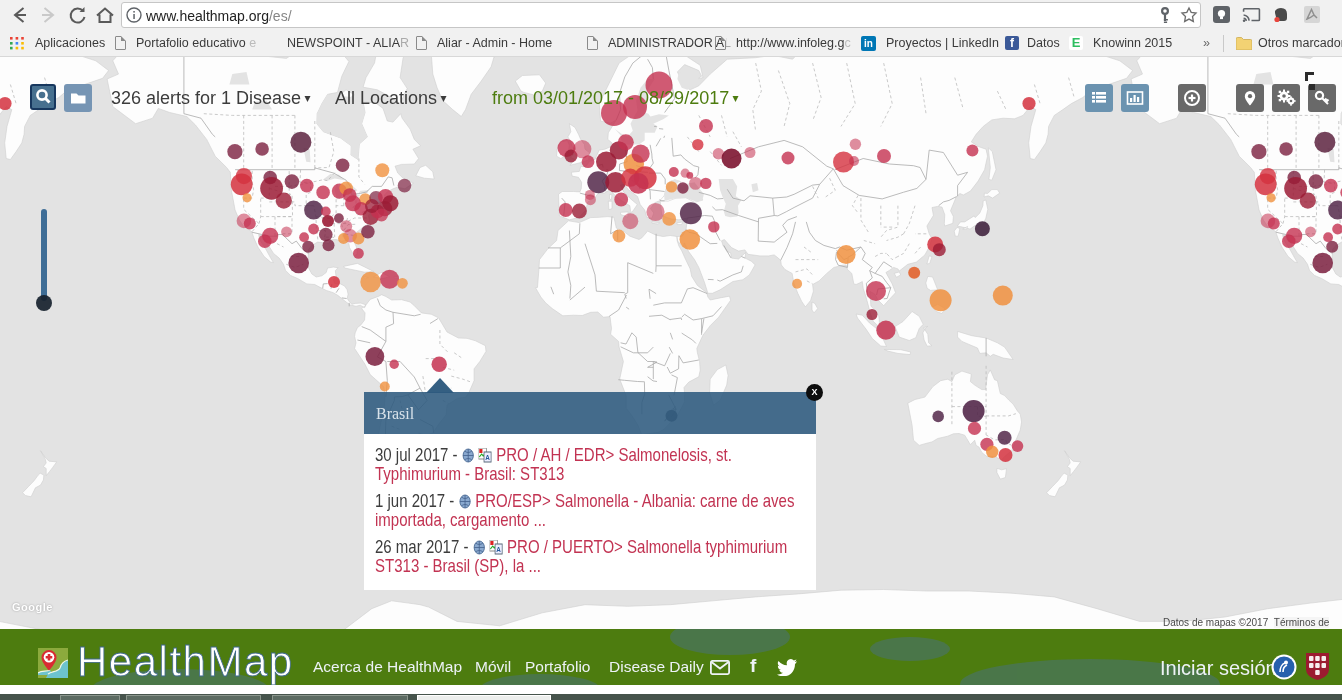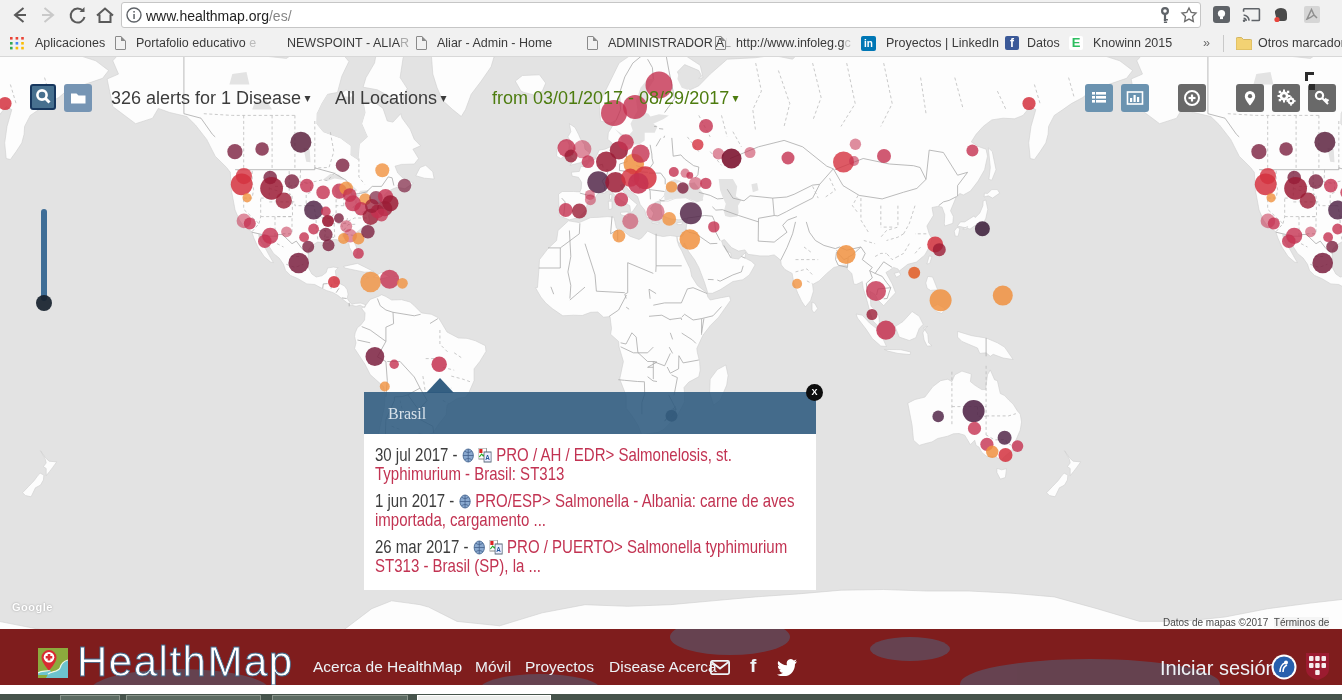--- a/index.html
+++ b/index.html
@@ -13,21 +13,21 @@
 .pgic:before{content:"";position:absolute;right:-1.4px;top:-1.4px;border-style:solid;border-width:0 5px 5px 0;border-color:transparent #f1f1f1 #8a8a8a transparent}
 
 .mapbtn{position:absolute;width:28px;height:28px;border-radius:3px}
 .graybtn{background:#696969}
 #popup{position:absolute;left:364px;top:392px;width:452px}
 #phead{height:42px;background:rgba(45,90,126,0.88);color:#d8e2ea;font-family:"Liberation Serif",serif;font-size:16px}
 #pbody{background:#fff;padding:12px 12px 4px 11px;height:156px}
 .prow{font-size:19px;line-height:18.5px;color:#3d3d3d;transform:scaleX(0.79);transform-origin:0 0;width:600px;margin-bottom:9px}
 .prow a{color:#c23352;text-decoration:none}
 
-#footer{position:absolute;top:629px;left:0;width:1342px;height:56px;background:#7f1d1d;color:#eef3f6;overflow:hidden}
+#footer{position:absolute;top:629px;left:0;width:1342px;height:56px;background:#4d7c0f;color:#eef3f6;overflow:hidden}
 #strip{position:absolute;top:694px;left:0;width:1342px;height:6px;background:#46544c}
 .flink{position:absolute;top:29px;font-size:15.5px;color:#edf2f6;white-space:nowrap}
 </style></head>
 <body>
 
 <div class="abs" style="top:57px;left:0"><svg id="map" width="1342" height="573" viewBox="0 0 1342 573">
 <rect width="1342" height="573" fill="#e3e3e3"></rect>
 <g id="wr">
 <path d="M107.1 22.0L112.8 49.6L135.6 66.7L152.6 61.2L158.3 51.4L169.7 55.5L186.8 59.5L195.3 67.8L206.7 82.4L215.2 99.2L226.6 110.5L230.3 115.3L231.4 133.3L235.1 153.1L239.4 163.1L243.7 169.4L251.6 174.5L254.2 181.8L257.9 190.0L264.1 199.5L270.7 205.1L273.5 205.7L270.7 201.1L266.4 193.2L262.2 186.7L259.3 181.8L258.7 177.5L263.0 179.5L267.0 186.1L273.5 196.4L279.2 201.1L283.5 207.3L285.5 213.4L290.6 218.5L297.7 221.5L306.8 226.9L314.8 227.5L319.0 229.8L326.2 233.4L333.3 235.7L338.1 238.6L341.8 241.5L346.1 245.0L350.3 247.9L356.0 249.3L360.3 248.2L364.6 250.7L366.0 247.9L360.9 246.1L355.2 246.4L351.8 247.3L349.2 244.4L347.2 241.5L348.1 237.2L347.2 232.8L344.6 229.0L340.4 226.9L334.7 226.6L333.3 222.4L336.1 219.7L335.3 213.7L338.1 210.7L333.3 210.1L327.6 211.0L326.2 215.5L321.9 218.8L316.2 220.0L311.9 217.0L307.7 209.4L308.2 201.1L308.5 192.5L311.9 188.4L317.6 185.1L324.7 185.8L329.0 186.7L330.4 182.8L336.1 182.5L341.8 184.1L346.1 183.1L348.9 186.7L349.5 190.6L352.3 195.4L354.3 198.9L356.9 197.3L357.2 193.8L356.0 189.0L353.7 184.1L354.0 178.5L356.0 175.8L360.3 172.4L363.7 169.4L368.0 167.3L369.4 163.1L368.3 158.5L371.1 155.3L373.9 150.9L374.5 146.4L379.3 144.9L385.9 142.3L384.5 138.0L387.3 134.9L393.0 131.8L397.3 130.2L404.9 131.8L413.5 126.1L403.0 121.2L397.8 116.1L395.0 109.2L401.5 107.4L414.3 107.0L418.6 101.5L412.9 92.2L420.6 88.8L414.3 82.4L410.1 72.1L402.1 61.2L400.7 56.7L393.0 65.1L387.3 64.0L383.0 51.4L375.9 46.0L363.1 44.8L365.1 55.5L361.7 66.7L367.4 79.9L359.4 86.9L358.0 102.5L350.9 97.9L351.2 88.8L340.4 80.9L323.3 74.7L316.8 66.7L317.1 56.7L321.9 46.6L327.6 37.3L337.5 35.4L341.8 19.2L348.9 4.5L340.4 -5.7L311.9 -9.8L272.1 -5.7L243.7 -9.8L220.9 -14.0L201.0 -8.2L183.9 -8.2L164.0 -13.2L141.3 -21.0L127.0 -12.3L112.8 3.8L118.5 17.1L107.1 22.0ZM461.3 59.5L452.7 52.6L442.8 43.6L437.1 30.8L432.8 17.1L431.4 -1.7L434.2 -18.4L428.6 -32.0L428.6 -52.0L420.0 -68.8L411.5 -81.0L394.4 -87.4L380.2 -101.1L394.4 -116.1L414.3 -150.6L457.0 -182.4L499.7 -182.4L528.1 -150.6L536.6 -108.4L525.3 -81.0L528.1 -52.0L522.4 -27.3L516.7 -14.0L511.0 -5.7L494.0 -0.1L491.1 9.8L481.2 24.1L471.2 37.3L465.5 52.6L461.3 59.5ZM400.1 46.6L391.6 40.5L377.4 32.8L363.1 30.2L366.0 20.6L374.5 6.1L378.8 -16.6L391.6 -34.8L408.6 -29.2L410.1 -16.6L403.0 1.4L400.1 20.6L407.2 31.5L400.1 46.6ZM272.1 -0.1L257.9 -1.7L272.1 -22.8L286.3 -18.4L297.7 -5.7L286.3 1.4L272.1 -0.1ZM340.4 37.3L346.1 32.8L354.6 37.9L346.1 43.6L340.4 37.3ZM415.8 118.7L424.3 121.2L434.2 122.0L432.8 114.8L425.7 108.3L420.0 110.5L415.8 118.7ZM343.5 209.4L357.4 206.4L373.9 214.6L364.6 215.2L344.6 211.0L343.5 209.4ZM373.4 220.0L381.3 215.5L389.6 219.7L383.0 221.5L373.4 220.0ZM362.3 219.4L368.3 220.6L365.4 221.8L362.3 219.4ZM393.9 219.4L398.4 219.7L397.8 221.2L394.1 220.9L393.9 219.4ZM366.0 247.9L370.2 242.4L378.8 239.2L381.6 237.7L385.9 239.5L391.6 243.0L401.5 242.7L410.1 245.0L414.3 248.7L421.4 255.9L431.4 257.3L438.5 260.8L442.8 267.9L447.0 275.0L458.4 281.0L467.0 281.3L475.5 283.8L485.4 288.7L486.0 294.4L479.8 304.5L474.1 311.8L474.1 323.6L468.9 335.6L465.5 340.3L457.6 341.2L447.0 348.1L446.2 357.6L438.5 367.5L432.8 375.9L425.7 378.4L418.6 375.9L422.3 382.2L414.9 391.8L408.1 393.6L407.8 401.1L400.1 401.1L400.1 410.7L393.0 420.7L394.4 431.2L388.7 439.9L390.2 448.1L381.6 455.2L373.1 442.2L370.2 429.0L373.1 416.6L375.9 404.9L375.1 395.5L375.9 386.4L378.8 375.9L381.6 362.5L384.5 349.6L385.0 337.2L383.6 329.6L370.2 317.6L365.1 307.4L354.6 291.5L356.0 285.8L354.6 279.3L355.2 275.8L357.4 270.7L360.9 267.9L364.6 263.0L365.1 255.9L361.7 251.6L366.0 247.9ZM374.5 451.4L391.6 450.5L399.5 460.1L385.9 463.6L374.5 451.4ZM568.5 163.8L558.0 173.5L556.6 183.5L548.0 191.6L539.5 202.6L538.9 212.5L537.5 230.4L535.5 230.7L540.9 240.1L545.7 245.9L552.3 251.6L562.8 258.8L573.6 258.2L582.2 258.5L590.7 255.3L597.8 255.0L603.5 260.2L610.0 259.6L611.5 271.6L610.6 277.3L618.6 284.4L619.1 290.1L623.4 304.5L619.7 322.1L626.2 338.7L626.2 351.2L631.9 358.6L637.6 367.5L641.9 377.7L649.0 376.6L658.4 375.3L664.1 372.2L670.3 365.8L677.4 358.6L684.6 344.9L684.6 337.2L684.0 330.5L688.8 325.1L698.8 319.7L700.2 313.2L699.6 304.5L697.4 295.8L696.8 291.5L703.0 278.1L710.2 268.7L718.7 260.2L730.6 243.3L729.5 239.2L720.1 240.9L710.2 243.0L707.9 240.1L706.7 235.7L697.4 228.4L691.7 219.4L690.2 211.9L686.0 203.3L681.7 193.8L678.9 189.0L677.2 183.8L676.9 179.5L670.3 178.5L663.2 179.5L656.1 178.2L647.6 174.1L641.9 180.8L639.0 182.5L629.9 179.2L623.4 174.1L616.3 171.1L614.0 160.3L607.8 159.6L599.2 160.3L590.7 160.6L579.3 165.6L568.5 163.8ZM725.8 308.0L728.1 318.5L726.7 328.1L720.1 343.4L713.6 348.1L709.6 335.6L710.2 322.1L717.3 312.6L725.8 308.0ZM558.5 137.3L559.4 158.9L569.4 162.8L579.3 160.3L585.6 153.4L587.8 144.9L594.1 141.5L598.9 135.7L604.6 136.1L610.0 132.6L614.3 137.7L620.6 143.0L629.9 148.7L630.5 154.2L629.4 156.3L632.8 154.2L637.3 147.5L630.2 141.5L623.7 134.9L620.3 128.1L624.3 127.3L628.2 132.6L637.6 139.6L640.2 147.5L644.7 153.1L646.7 160.3L651.8 161.3L653.8 156.0L650.4 151.6L654.7 145.7L659.5 143.8L668.1 144.2L676.0 141.1L686.0 140.7L694.5 145.3L703.0 143.0L697.4 136.1L690.2 130.2L684.6 131.8L678.9 128.6L681.1 124.9L674.6 122.8L670.3 124.5L666.9 130.2L664.1 138.8L660.1 143.4L661.8 157.8L666.1 160.3L671.8 162.1L678.9 162.8L687.4 161.0L686.8 166.6L686.0 172.4L683.1 178.2L682.3 179.2L676.9 179.5L677.7 184.1L683.1 190.0L684.3 185.8L688.8 194.8L694.5 202.6L698.8 210.4L704.5 225.4L707.9 236.3L712.4 236.3L720.1 232.8L732.9 224.5L742.9 222.7L749.4 217.9L755.1 207.9L751.4 204.2L745.1 201.1L745.7 195.4L738.6 202.0L731.5 201.1L730.6 195.7L727.2 194.8L723.0 188.4L721.5 183.8L724.4 182.5L731.5 190.6L738.6 194.1L744.9 192.9L748.0 197.3L759.9 198.9L768.5 198.9L774.2 197.9L777.0 200.1L780.7 203.3L781.3 207.9L785.0 212.5L792.1 216.4L794.1 226.9L797.8 236.3L801.7 244.4L805.4 249.9L810.6 243.5L813.4 234.2L812.6 227.5L819.1 223.9L826.8 216.4L833.9 210.4L838.2 209.4L842.4 208.2L846.1 207.9L847.5 212.5L851.8 216.4L853.8 226.9L856.1 227.5L859.5 226.0L862.3 224.5L863.2 231.3L866.0 240.1L868.0 247.3L870.3 256.5L873.4 264.5L878.3 269.0L879.7 268.7L878.8 258.8L875.1 253.6L870.9 249.0L870.0 234.5L874.6 236.9L878.0 243.0L883.7 248.7L888.8 243.0L895.6 235.7L892.2 226.9L885.9 215.5L889.4 213.4L893.6 210.4L897.9 211.9L899.3 214.0L907.8 207.3L916.4 205.1L924.9 197.9L929.2 190.0L932.0 181.8L929.2 176.8L926.9 169.0L933.4 158.5L932.0 150.5L937.7 149.4L942.0 150.1L944.8 157.8L944.3 166.6L944.8 169.0L952.8 166.3L953.4 159.6L950.5 153.8L956.2 140.0L959.9 136.5L963.3 138.0L970.4 134.1L978.1 124.1L984.6 112.7L987.5 99.2L986.1 92.2L979.0 89.8L971.3 84.9L976.1 77.3L983.2 69.4L991.8 62.9L1003.1 61.2L1014.5 61.8L1023.0 58.4L1030.2 49.6L1035.8 52.6L1031.0 69.4L1028.7 85.9L1030.2 101.5L1034.4 102.5L1040.1 94.6L1045.8 85.9L1048.1 77.3L1048.6 69.4L1054.3 58.4L1062.9 52.6L1071.4 46.6L1082.8 40.5L1094.2 30.8L1108.4 27.5L1126.6 21.3L1132.6 13.5L1119.8 3.8L1102.7 -1.7L1079.9 -6.5L1054.3 -9.8L1025.9 -16.6L1011.7 -22.8L983.2 -27.3L954.8 -27.3L926.3 -36.8L897.9 -46.8L869.4 -36.8L841.0 -27.3L812.6 -18.4L792.6 2.2L772.7 -1.7L755.7 0.7L727.2 2.2L710.2 17.1L698.8 28.8L690.2 32.8L684.0 28.8L677.4 14.9L684.6 7.6L698.8 13.5L701.6 19.2L697.4 22.0L703.0 20.6L700.2 8.3L678.9 -5.7L673.2 -14.0L656.1 -18.4L636.2 -5.7L619.1 6.1L599.2 46.6L600.6 64.0L610.6 66.2L616.3 62.9L608.3 75.8L607.8 82.4L612.0 85.9L610.6 89.8L604.9 92.2L599.2 93.1L596.4 99.2L595.0 102.5L592.1 103.8L589.6 104.3L585.6 109.6L580.7 109.6L579.3 114.4L571.3 115.3L572.2 119.1L578.5 120.3L581.6 125.3L581.3 131.4L579.9 134.9L573.6 134.5L562.2 134.5L558.5 137.3ZM569.9 108.3L575.0 107.0L582.2 105.2L588.7 102.9L589.3 95.5L585.0 92.2L584.4 87.4L580.7 82.4L578.5 77.3L575.0 70.5L569.4 66.7L570.8 74.7L567.9 79.9L570.8 84.9L572.2 89.8L575.9 92.2L572.2 93.6L573.1 97.9L570.2 100.2L575.0 102.5L569.9 108.3ZM567.4 83.4L569.4 88.3L567.9 96.9L560.8 101.5L556.6 99.2L557.1 92.2L560.8 84.9L567.4 83.4ZM515.3 24.1L522.4 18.5L539.5 17.8L545.7 26.1L542.3 34.1L533.8 37.9L523.8 35.4L521.0 34.1L515.3 24.1ZM620.6 155.3L628.2 154.9L627.7 160.3L620.6 157.4L620.6 155.3ZM608.3 144.2L612.0 144.2L612.0 151.6L608.9 152.7L608.3 144.2ZM609.5 137.3L612.0 138.0L611.2 143.0L609.5 141.5L609.5 137.3ZM651.8 164.9L659.5 165.6L658.4 167.0L652.1 166.3L651.8 164.9ZM676.9 165.9L683.1 164.9L681.4 167.6L677.2 167.6L676.9 165.9ZM812.0 245.0L814.8 246.4L817.7 251.6L814.0 255.9L812.0 253.0L812.0 245.0ZM856.1 257.0L862.3 258.2L869.4 265.9L876.6 271.6L882.2 280.1L886.5 289.5L880.8 289.0L872.3 281.5L866.0 272.1L857.5 261.0L856.1 257.0ZM884.2 292.4L900.7 292.7L910.7 295.0L910.1 297.6L897.9 296.4L887.9 294.1L884.2 292.4ZM895.0 269.6L899.3 280.1L909.3 283.5L915.8 280.7L919.2 271.6L923.2 267.3L919.2 259.3L912.1 254.5L903.0 264.5L895.0 269.6ZM923.5 270.7L927.8 277.3L928.6 285.8L932.0 288.7L927.2 289.2L924.1 283.0L922.9 275.8L925.8 270.7L927.8 269.3L923.5 270.7ZM925.8 226.0L927.8 219.4L932.6 220.0L937.7 232.8L930.6 233.4L927.2 231.3L925.8 226.0ZM932.0 250.2L937.7 247.3L944.8 251.6L942.0 256.5L936.3 254.5L932.0 250.2ZM957.6 274.4L971.8 278.7L986.1 281.0L997.4 285.8L1004.6 290.1L1013.1 302.5L1003.1 301.0L993.2 297.3L990.3 299.3L986.1 295.8L979.8 296.4L977.5 291.0L961.9 284.4L957.6 280.1L957.6 274.4ZM926.9 207.0L929.2 198.9L932.0 199.5L929.7 206.4L926.9 207.0ZM894.2 216.4L899.3 214.9L900.7 217.9L896.5 220.3L894.2 216.4ZM985.8 143.0L987.8 152.4L985.8 161.3L982.9 167.3L975.3 168.3L970.1 172.1L962.5 170.1L957.3 169.0L960.5 164.9L964.7 164.9L974.1 158.9L975.3 160.6L979.8 156.0L982.9 148.7L983.2 143.8L985.8 143.0ZM984.1 140.0L988.3 138.8L992.6 141.1L999.7 136.1L997.4 132.6L991.8 132.6L987.5 136.5L984.4 136.1L984.1 140.0ZM954.2 174.1L957.1 170.4L959.9 171.4L958.2 179.2L955.3 179.2L954.2 174.1ZM962.7 172.1L967.6 169.4L966.7 172.4L962.7 172.1ZM988.3 90.8L992.3 94.6L996.0 112.7L991.8 123.2L988.9 122.4L990.3 110.5L988.3 90.8ZM907.8 346.2L912.1 368.3L913.5 383.2L919.2 388.4L924.9 386.7L932.0 384.9L937.7 381.5L947.7 379.2L953.4 376.8L959.0 376.5L964.7 378.2L966.7 381.5L970.4 387.7L974.7 383.2L976.1 388.4L979.0 390.1L981.8 395.4L986.1 399.0L994.6 399.7L1001.7 402.6L1006.0 398.3L1011.7 393.7L1015.4 384.3L1020.2 373.2L1021.6 365.0L1020.2 357.1L1017.4 353.9L1013.1 347.1L1008.8 343.1L1004.6 338.6L1000.3 336.5L998.9 330.5L997.4 323.7L994.6 322.8L990.3 312.9L987.5 317.8L985.5 332.6L981.8 332.6L974.7 328.1L970.4 324.6L971.3 317.0L961.9 314.1L954.8 317.8L951.9 324.6L947.7 322.2L940.6 323.7L932.9 329.6L924.9 340.1L915.0 342.5L907.8 346.2ZM996.9 411.3L1001.7 412.8L1006.5 411.7L1005.4 420.5L1000.3 422.1L996.9 415.5L996.9 411.3ZM1064.5 393.7L1069.4 400.7L1073.1 404.2L1080.7 404.9L1076.5 410.7L1073.6 414.5L1070.2 418.6L1070.2 411.5L1067.4 409.6L1070.2 406.0L1069.4 402.4L1064.5 393.7ZM1064.2 416.2L1067.9 418.1L1067.4 423.0L1064.5 428.1L1059.4 430.8L1055.1 439.8L1049.4 438.5L1046.6 435.7L1052.3 429.7L1058.0 423.8L1062.2 418.1L1064.2 416.2Z" fill="#fdfdfd" stroke="#cfcfcf" stroke-width="0.6"></path>
 <path d="M316.8 66.7L323.3 74.7L340.4 80.9L351.2 88.8L350.9 97.9L358.0 102.5L359.4 86.9L367.4 79.9L361.7 66.7L365.1 55.5L363.1 44.8L357.4 40.5L343.2 39.2L336.1 40.5L327.6 37.3L321.9 46.6L317.1 56.7L316.8 66.7ZM614.9 72.1L620.6 78.3L621.4 83.4L624.8 87.4L639.0 87.4L644.7 83.4L644.7 75.8L654.7 75.8L657.5 69.4L653.3 66.7L663.2 62.3L668.9 58.4L659.0 57.2L650.4 59.5L648.4 56.7L644.7 55.5L647.6 46.6L646.2 38.6L649.0 30.8L654.7 22.0L647.6 22.0L640.5 30.8L636.2 43.6L637.6 53.8L634.8 58.4L630.5 66.7L632.8 73.7L627.7 79.4L621.4 76.8L614.9 72.1ZM664.6 143.8L674.6 141.5L686.0 141.1L697.4 144.9L702.5 142.7L703.9 137.3L694.5 125.3L684.6 127.3L678.9 128.1L676.0 127.3L680.3 124.1L675.5 122.4L669.8 124.1L666.1 130.2L664.1 138.0L664.6 143.8ZM718.7 122.0L732.9 122.0L737.2 129.4L735.8 139.2L741.4 143.0L738.0 148.7L738.6 156.0L737.2 159.6L730.1 160.3L725.2 158.9L723.8 154.2L725.8 146.8L723.0 141.1L720.1 133.3L718.7 122.0ZM678.9 14.9L688.8 19.2L698.8 20.6L697.4 27.5L687.4 32.8L681.7 30.8L677.4 22.0L678.9 14.9ZM322.7 122.8L327.6 123.7L334.7 121.6L344.6 123.2L339.0 117.8L330.4 117.0L322.7 122.8ZM337.0 142.3L339.5 141.9L342.7 137.3L339.0 131.4L337.2 126.1L334.7 133.3L337.0 142.3ZM344.6 135.3L352.3 136.5L357.4 133.3L353.2 129.4L347.5 125.3L344.6 129.4L344.6 135.3ZM348.1 141.5L357.4 140.4L360.6 137.7L353.2 138.0L348.1 141.5ZM358.9 136.1L367.4 136.1L368.8 133.0L360.3 133.7L358.9 136.1ZM303.4 90.8L309.7 92.2L310.5 105.2L306.2 104.7L303.4 90.8ZM252.2 52.6L272.1 52.6L266.4 43.6L255.0 44.8L252.2 52.6ZM229.4 27.5L249.4 27.5L246.5 14.9L232.3 17.1L229.4 27.5ZM751.4 127.3L757.1 126.1L758.5 133.3L752.8 135.3L751.4 127.3Z" fill="#e3e3e3" stroke="none"></path>
@@ -245,21 +245,21 @@
 
 <div class="abs" style="left:12px;top:601px;font-size:11px;font-weight:bold;color:#fff;text-shadow:0 0 2px #999;letter-spacing:.5px">Google</div>
 <div class="abs" style="left:1163px;top:617px;font-size:10px;color:#4a4a4a">Datos de mapas ©2017&nbsp;&nbsp;<span style="background:#f5f5f5">Términos de</span></div>
 <div class="abs" style="left:1305px;top:72px;width:9px;height:3px;background:#2b2b2b"></div>
 <div class="abs" style="left:1305px;top:72px;width:3px;height:9px;background:#2b2b2b"></div>
 <div class="abs" style="left:1309px;top:84px;width:6px;height:6px;background:#2b2b2b"></div>
 
 <div class="abs" style="left:426px;top:378px;width:0;height:0;border-left:14px solid transparent;border-right:14px solid transparent;border-bottom:15px solid rgba(45,90,126,0.97)"></div>
 <div id="popup">
  <div id="phead">
-      <div style="padding:13px 0 0 24px">Brasil</div>
+      <div style="padding:13px 0 0 12px">Brasil</div>
     </div>
  <div id="pbody">
   <div class="prow">30 jul 2017 - <svg width="16" height="15" viewBox="0 0 16 15" style="vertical-align:-2px">
           <circle cx="8" cy="7.5" r="6.5" fill="#8aa9cf" stroke="#4a6a94" stroke-width="1"></circle>
           <path d="M1.5 7.5 h13 M8 1 v13 M3.5 3 c2.5 2 6.5 2 9 0 M3.5 12 c2.5 -2 6.5 -2 9 0" stroke="#44618c" stroke-width=".9" fill="none"></path>
         </svg> <svg width="17" height="15" viewBox="0 0 17 15" style="vertical-align:-2px">
           <rect x="0" y="0" width="10" height="11" fill="#fff" stroke="#888"></rect>
           <rect x="1" y="1" width="4" height="4" fill="#d22"></rect>
           <path d="M1 9 l3 -3 2 2 3 -4" stroke="#2a2" stroke-width="1.2" fill="none"></path>
           <rect x="7" y="4" width="9" height="10" fill="#eef" stroke="#567"></rect>
@@ -299,22 +299,22 @@
   <path d="M0 25 c4 -3 8 -1 12 -3 l3 5 H0z" fill="#6dc3ce"></path>
   <path d="M0 25 c4 -3 8 -1 12 -3" stroke="#f3f8e8" stroke-width="1.2" fill="none"></path>
   <path d="M30 12 c-4 1 -7 4 -8 8 c-2 4 -8 3 -12 6" stroke="#f3f8e8" stroke-width="1.2" fill="none"></path>
   <path d="M11 2 a7.5 7.5 0 0 1 7.5 7.5 c0 5 -7.5 13 -7.5 13 s-7.5 -8 -7.5 -13 A7.5 7.5 0 0 1 11 2z" fill="#d92b32"></path>
   <circle cx="11" cy="9.3" r="5.3" fill="#fff"></circle>
   <path d="M9.7 6 h2.6 v2 h2 v2.6 h-2 v2 h-2.6 v-2 h-2 v-2.6 h2z" fill="#d92b32"></path>
  </svg>
  <div style="position:absolute;left:77px;top:9px;font-size:42px;color:#fff;letter-spacing:1.5px;-webkit-text-stroke:0.8px #3e698c">HealthMap</div>
  <div class="flink" style="left:313px">Acerca de HealthMap</div>
  <div class="flink" style="left:475px">Móvil</div>
- <div class="flink" style="left:525px">Proyectos</div>
- <div class="flink" style="left:609px">Disease Acerca</div>
+ <div class="flink" style="left:525px">Portafolio</div>
+ <div class="flink" style="left:609px">Disease Daily</div>
  <svg width="20" height="15" style="position:absolute;left:710px;top:31px" viewBox="0 0 20 15">
       <rect x="0.9" y="0.9" width="18.2" height="13.2" rx="1.5" fill="none" stroke="#eef3f6" stroke-width="1.8"></rect>
       <path d="M1.5 2 L10 8.5 L18.5 2" stroke="#eef3f6" stroke-width="1.8" fill="none"></path>
     </svg>
  <div class="flink" style="left:750px;top:26px;font-size:19px;font-weight:bold">f</div>
  <svg width="20" height="17" style="position:absolute;left:777px;top:30px" viewBox="0 0 24 20">
       <path d="M24 2.4 c-.9 .4 -1.8 .66 -2.8 .78 a4.9 4.9 0 0 0 2.16 -2.7 c-.95 .56 -2 .96 -3.1 1.18 A4.9 4.9 0 0 0 11.8 6.1 c0 .38 .04 .75 .12 1.1 A13.9 13.9 0 0 1 1.8 2.1 a4.9 4.9 0 0 0 1.5 6.55 c-.8 -.025 -1.56 -.25 -2.22 -.61 v.06 a4.9 4.9 0 0 0 3.93 4.8 c-.7 .19 -1.46 .22 -2.2 .08 a4.9 4.9 0 0 0 4.58 3.4 A9.85 9.85 0 0 1 0 18.4 a13.9 13.9 0 0 0 7.55 2.2 c9.05 0 14 -7.5 14 -14 v-.64 A10 10 0 0 0 24 2.4z" fill="#fff"></path>
     </svg>
  <div class="flink" style="left:1160px;top:28px;font-size:20px">Iniciar sesión</div>
  <svg width="26" height="26" style="position:absolute;left:1271px;top:54px;top:25px" viewBox="0 0 26 26">

